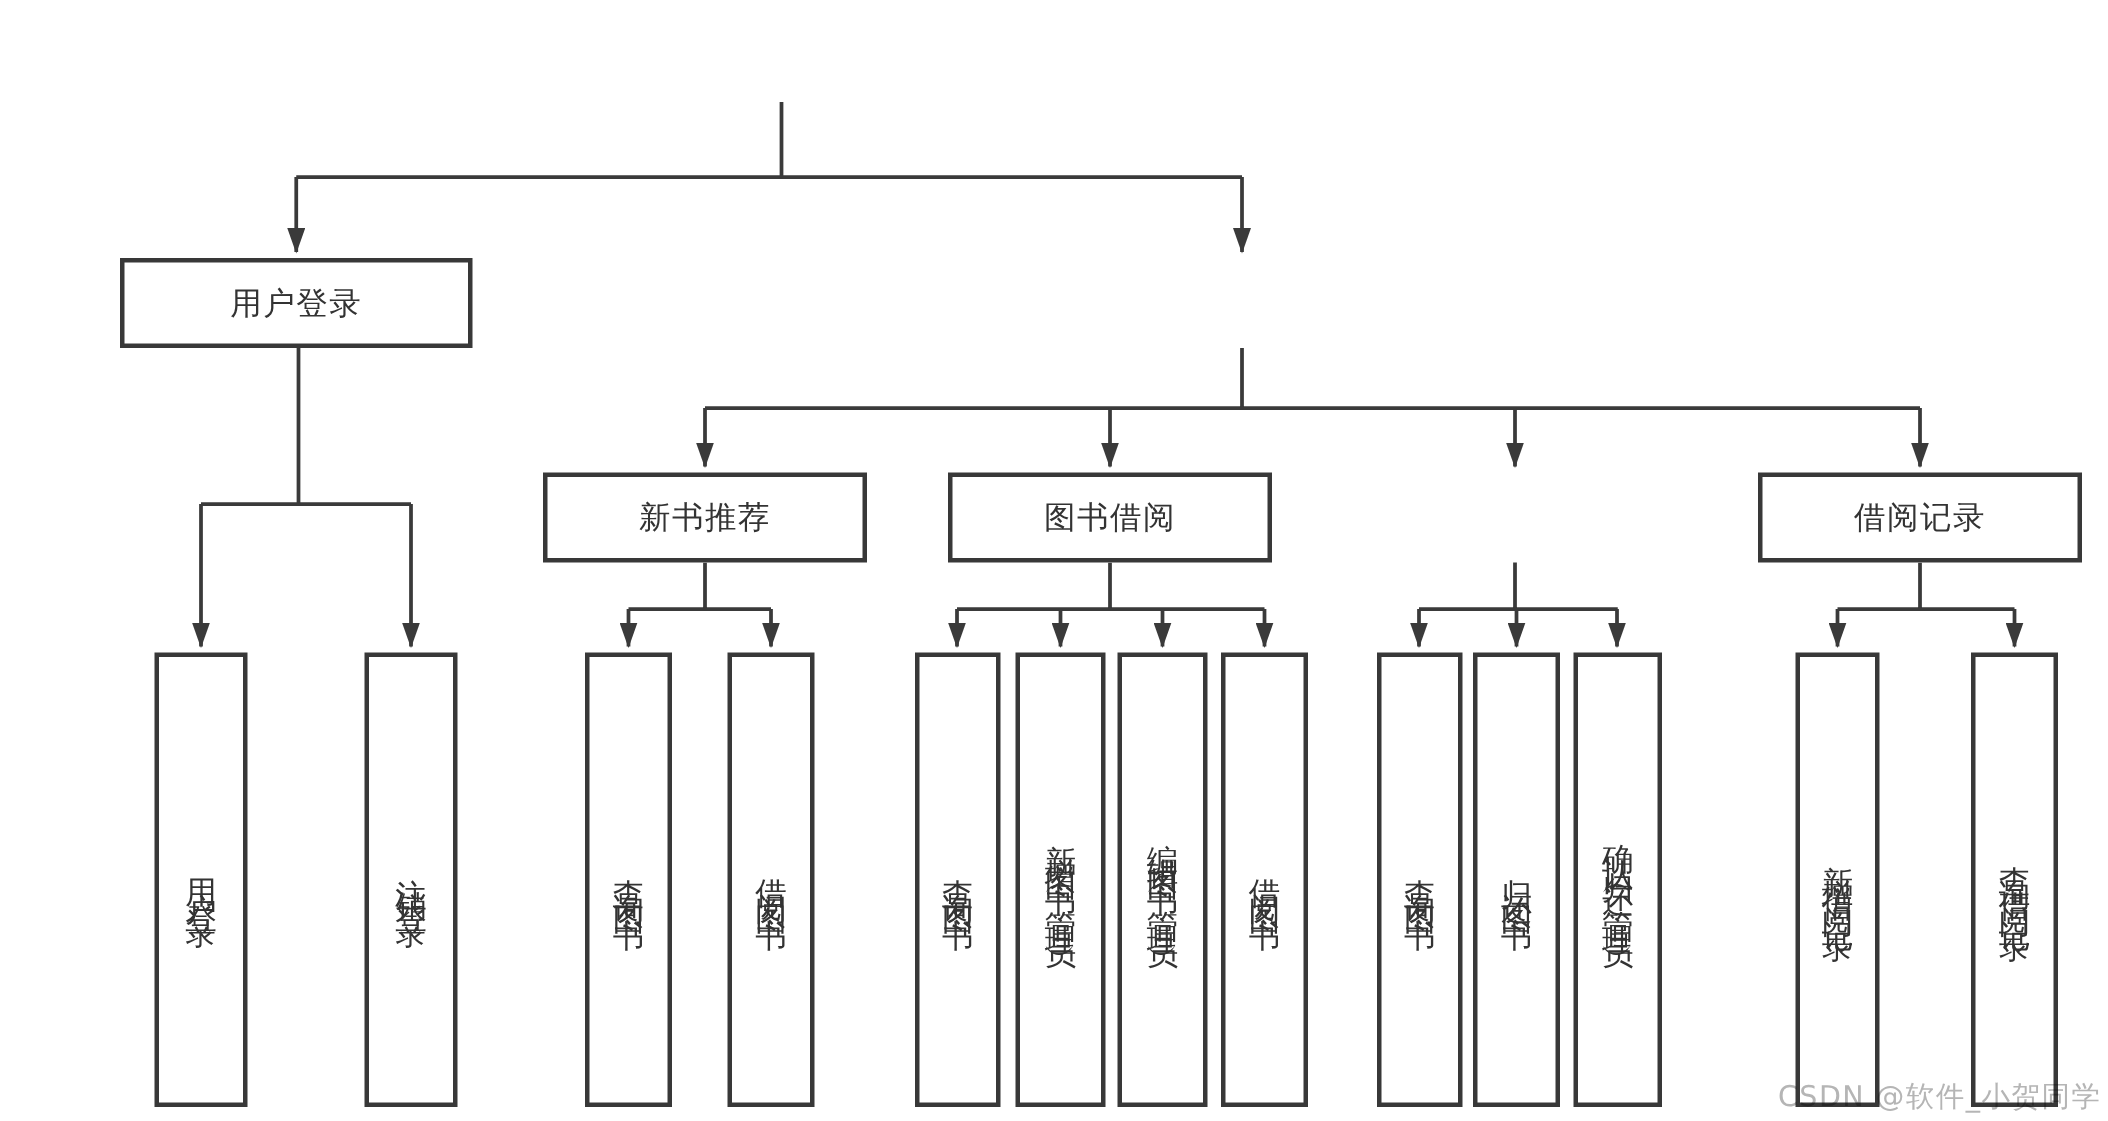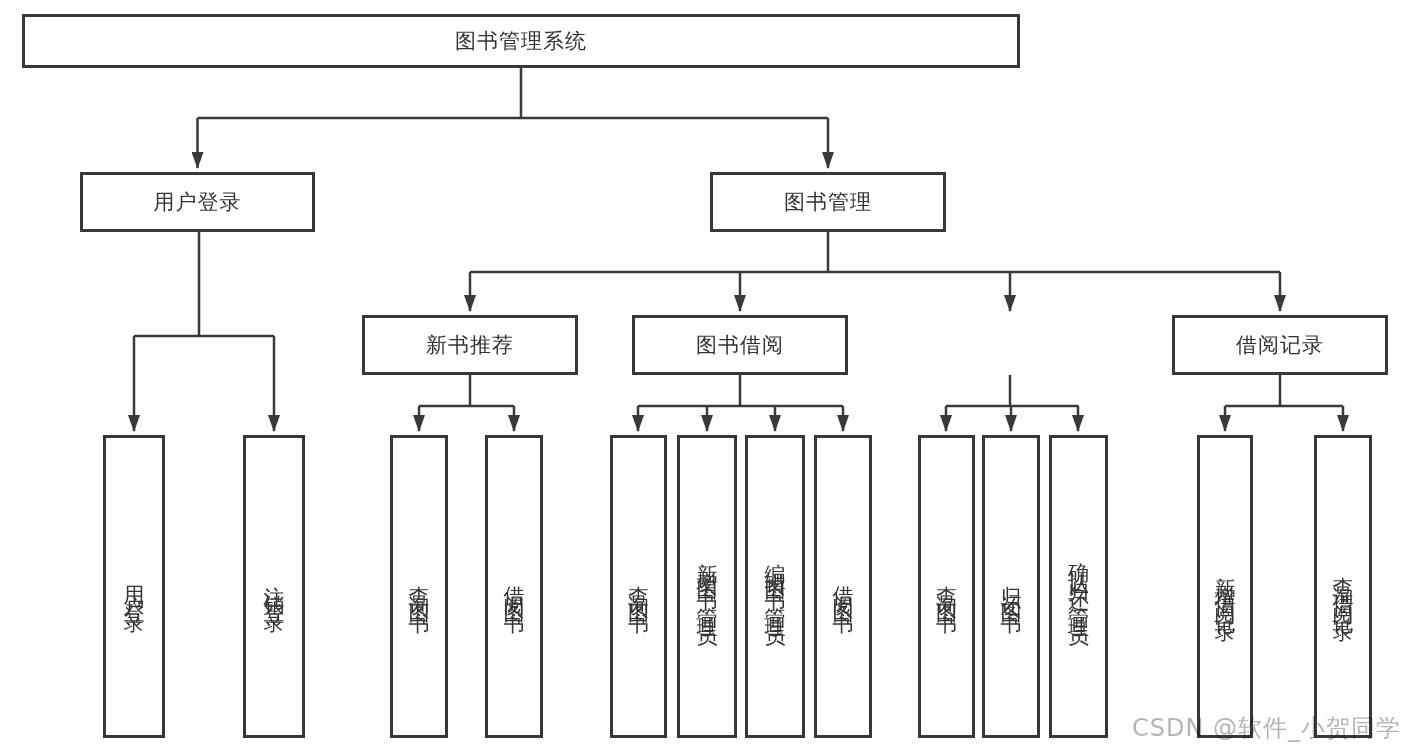--- a/index.html
+++ b/index.html
@@ -19,21 +19,21 @@
     display:flex;align-items:center;justify-content:center;
     font-size:21px;letter-spacing:1px;font-weight:500;
   }
   .vnode{letter-spacing:0}
   .vnode .vtext{
     writing-mode:vertical-rl;text-orientation:mixed;
     letter-spacing:9px;line-height:1.15;font-size:21px;white-space:nowrap;
   }
   .watermark{
     position:absolute;right:4px;bottom:3px;z-index:5;
-    color:var(--watermark,#b5b5b5);font-size:24px;letter-spacing:1px;
+    color:var(--watermark,#b5b5b5);font-size:19px;letter-spacing:1px;
     mix-blend-mode:multiply;pointer-events:none;
   }
 </style>
 </head>
 <body>
 
 <div class="stage">
 
   <svg class="svg-layer" width="1405" height="747" viewBox="0 0 1405 747" xmlns="http://www.w3.org/2000/svg">
     <defs>
@@ -67,29 +67,23 @@
     <line class="cline" x1="707" y1="406" x2="707" y2="431" marker-end="url(#arrow)"></line>
     <line class="cline" x1="775" y1="406" x2="775" y2="431" marker-end="url(#arrow)"></line>
     <line class="cline" x1="843" y1="406" x2="843" y2="431" marker-end="url(#arrow)"></line>
     <line class="cline" x1="946" y1="406" x2="946" y2="431" marker-end="url(#arrow)"></line>
     <line class="cline" x1="1011" y1="406" x2="1011" y2="431" marker-end="url(#arrow)"></line>
     <line class="cline" x1="1078" y1="406" x2="1078" y2="431" marker-end="url(#arrow)"></line>
     <line class="cline" x1="1225" y1="406" x2="1225" y2="431" marker-end="url(#arrow)"></line>
     <line class="cline" x1="1343" y1="406" x2="1343" y2="431" marker-end="url(#arrow)"></line>
   </svg>
 
-  <div class="node" style="left:22px;top:14px;width:998px;height:54px">
-    <span>图书管理系统</span>
-  </div>
 
   <div class="node" style="left:80px;top:172px;width:235px;height:60px">
     <span>用户登录</span>
-  </div>
-  <div class="node" style="left:710px;top:172px;width:236px;height:60px">
-    <span>图书管理</span>
   </div>
 
   <div class="node" style="left:362px;top:315px;width:216px;height:60px">
     <span>新书推荐</span>
   </div>
   <div class="node" style="left:632px;top:315px;width:216px;height:60px">
     <span>图书借阅</span>
   </div>
   <div class="node" style="left:1172px;top:315px;width:216px;height:60px">
     <span>借阅记录</span>

